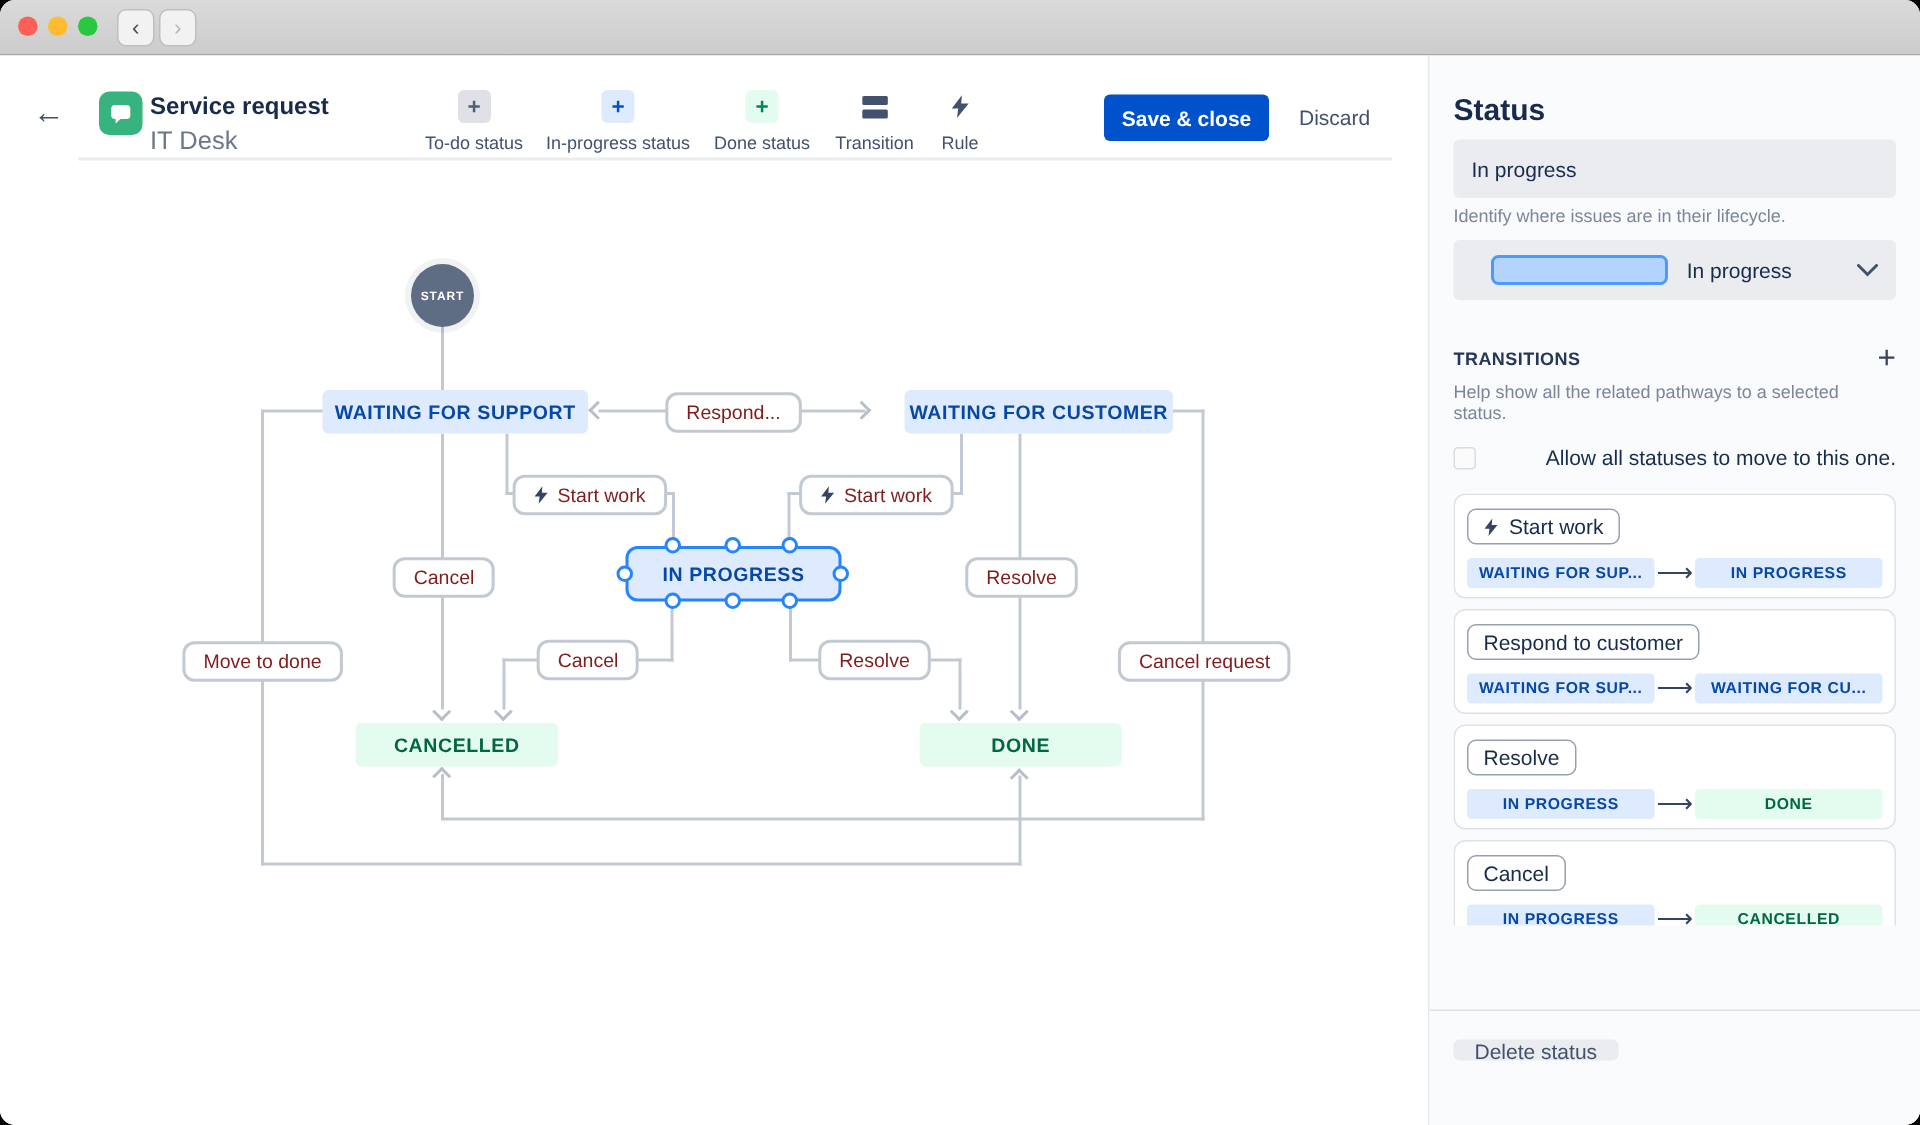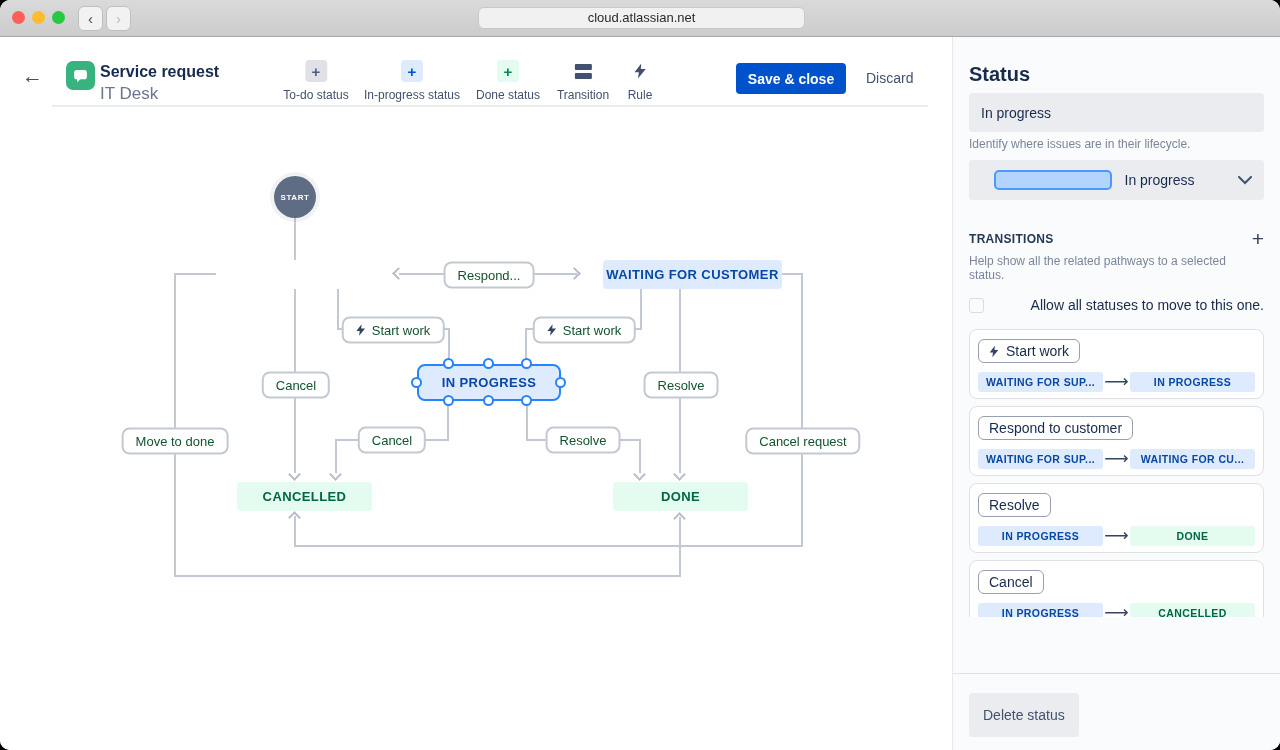--- a/index.html
+++ b/index.html
@@ -40,21 +40,21 @@
   .seg { position:absolute; background:#c3c9d3; }
   .ah { position:absolute; width:9px; height:9px; border-left:2px solid #b7bdc9; border-bottom:2px solid #b7bdc9; }
   .ah.down { transform:rotate(-45deg); } .ah.up { transform:rotate(135deg); }
   .ah.left { transform:rotate(45deg); } .ah.right { transform:rotate(-135deg); }
   .node { position:absolute; display:flex; align-items:center; justify-content:center; font-size:13px; font-weight:bold; letter-spacing:.4px; border-radius:4px; cursor:pointer; }
   .node.blue { background:#deebff; color:#0747a6; }
   .node.green { background:#e3fcef; color:#006644; }
   .startnode { position:absolute; left:274px; top:69px; width:42px; height:42px; border-radius:50%; background:#5e6c84; color:#fff; font-size:8px; font-weight:bold; letter-spacing:.6px; display:flex; align-items:center; justify-content:center; box-shadow:0 0 0 4px rgba(9,30,66,.06); cursor:pointer; }
   .selnode { position:absolute; left:417px; top:257px; width:144px; height:37px; background:#deebff; border:2px solid #2684ff; border-radius:8px; display:flex; align-items:center; justify-content:center; font-size:13px; font-weight:bold; letter-spacing:.4px; color:#0747a6; cursor:pointer; }
   .handle { position:absolute; width:11px; height:11px; border:2px solid #2684ff; background:#fff; border-radius:50%; cursor:grab; }
-  .elabel { position:absolute; transform:translate(-50%,-50%); background:#fff; border:2px solid #c3c9d3; border-radius:8px; padding:4px 12px; font-size:13px; color:#14532d; white-space:nowrap; display:flex; align-items:center; gap:6px; cursor:pointer; }
+  .elabel { position:absolute; transform:translate(-50%,-50%); background:#fff; border:2px solid #c3c9d3; border-radius:8px; padding:4px 12px; font-size:13px; color:#7f1d1d; white-space:nowrap; display:flex; align-items:center; gap:6px; cursor:pointer; }
   .bolt { color:#344563; display:inline-flex; }
 
   
   .sidebar { position:relative; width:328px; background:#fafbfc; border-left:1px solid #e7e9ed; padding:26px 16px 0 16px; }
   .sb-title { font-size:20px; font-weight:bold; color:#172b4d; }
   .sb-label { margin-top:26px; font-size:12px; font-weight:bold; letter-spacing:.3px; color:#253858; }
   .sb-help { margin-top:5px; font-size:12px; color:#7a869a; }
   .sb-input { margin-top:7px; width:100%; height:39px; background:#ebecf0; border:none; border-radius:4px; padding:0 12px; font-size:14px; color:#172b4d; font-family:inherit; }
   .sb-select { margin-top:9px; width:100%; height:40px; background:#ebecf0; border-radius:4px; display:flex; align-items:center; padding:0 12px; cursor:pointer; }
   .cat-icon { width:20px; height:20px; background:#b3d4ff; border:2px solid #4c9aff; border-radius:5px; }
@@ -67,34 +67,33 @@
   .allow label { font-size:14px; color:#172b4d; }
   .cards { margin-top:16px; height:288px; overflow:hidden; }
   .card { background:#fff; border:1px solid #dfe1e6; border-radius:8px; padding:9px 8px; margin-bottom:7px; height:70px; cursor:pointer; }
   .cardbtn { display:inline-flex; align-items:center; gap:7px; border:1.5px solid #97a0af; border-radius:6px; padding:3px 10px; font-size:14px; color:#172b4d; background:#fff; font-family:inherit; cursor:pointer; }
   .badges { margin-top:8px; display:flex; align-items:center; }
   .badge { width:125px; height:20px; border-radius:3px; font-size:10.5px; font-weight:bold; letter-spacing:.4px; display:flex; align-items:center; justify-content:center; white-space:nowrap; }
   .badge.blue { background:#deebff; color:#0747a6; }
   .badge.green { background:#e3fcef; color:#006644; }
   .barrow { flex:1; text-align:center; font-size:17px; color:#344563; }
   .sb-footer { position:absolute; left:0; right:0; bottom:0; height:77px; background:#fafbfc; border-top:1px solid #dfe1e6; padding:19px 16px; }
-  .delbtn { height:44px; padding:0 14px; background:#ebecf0; border:none; border-radius:4px; font-size:14px; color:#42526e; font-family:inherit; cursor:pointer; }
+  .delbtn { height:14px; padding:0 14px; background:#ebecf0; border:none; border-radius:4px; font-size:14px; color:#42526e; font-family:inherit; cursor:pointer; }
 </style>
 </head>
 <body>
 
 <div class="window">
 
   <div class="chrome">
     <span class="tl red"></span>
     <span class="tl yellow"></span>
     <span class="tl green"></span>
     <div class="navbtn" style="left:78px;">‹</div>
     <div class="navbtn fwd" style="left:106px;">›</div>
-    <div class="urlbar">cloud.atlassian.net</div>
   </div>
 
   <div class="app">
     <div class="main">
 
       <div class="hdr">
         <span class="back">←</span>
         <div class="appicon">
           <svg width="17" height="17" viewBox="0 0 20 20">
             <rect x="2.5" y="3.5" width="15" height="11" rx="3" fill="#fff"></rect>
@@ -188,20 +187,21 @@
           <div class="seg" style="left:526px;top:332px;width:115px;height:2px;"></div>
           <div class="seg" style="left:639px;top:332px;width:2px;height:34px;"></div>
           <span class="ah down" style="left:635px;top:363px;"></span>
         </div>
         <div>
           <div class="seg" style="left:679px;top:182px;width:2px;height:184px;"></div>
           <span class="ah down" style="left:675px;top:363px;"></span>
         </div>
 
         <div class="startnode">START</div>
+        <div class="node blue" style="left:215px;top:153px;width:177px;height:29px;">WAITING FOR SUPPORT</div>
         <div class="node blue" style="left:583px;top:153px;width:179px;height:29px;margin-left:20px;">WAITING FOR CUSTOMER</div>
         <div class="node green" style="left:237px;top:375px;width:135px;height:29px;">CANCELLED</div>
         <div class="node green" style="left:613px;top:375px;width:135px;height:29px;">DONE</div>
 
         <div class="selnode">IN PROGRESS</div>
         <span class="handle" style="left:443px;top:251px;"></span>
         <span class="handle" style="left:483px;top:251px;"></span>
         <span class="handle" style="left:521px;top:251px;"></span>
         <span class="handle" style="left:411px;top:270px;"></span>
         <span class="handle" style="left:555px;top:270px;"></span>

